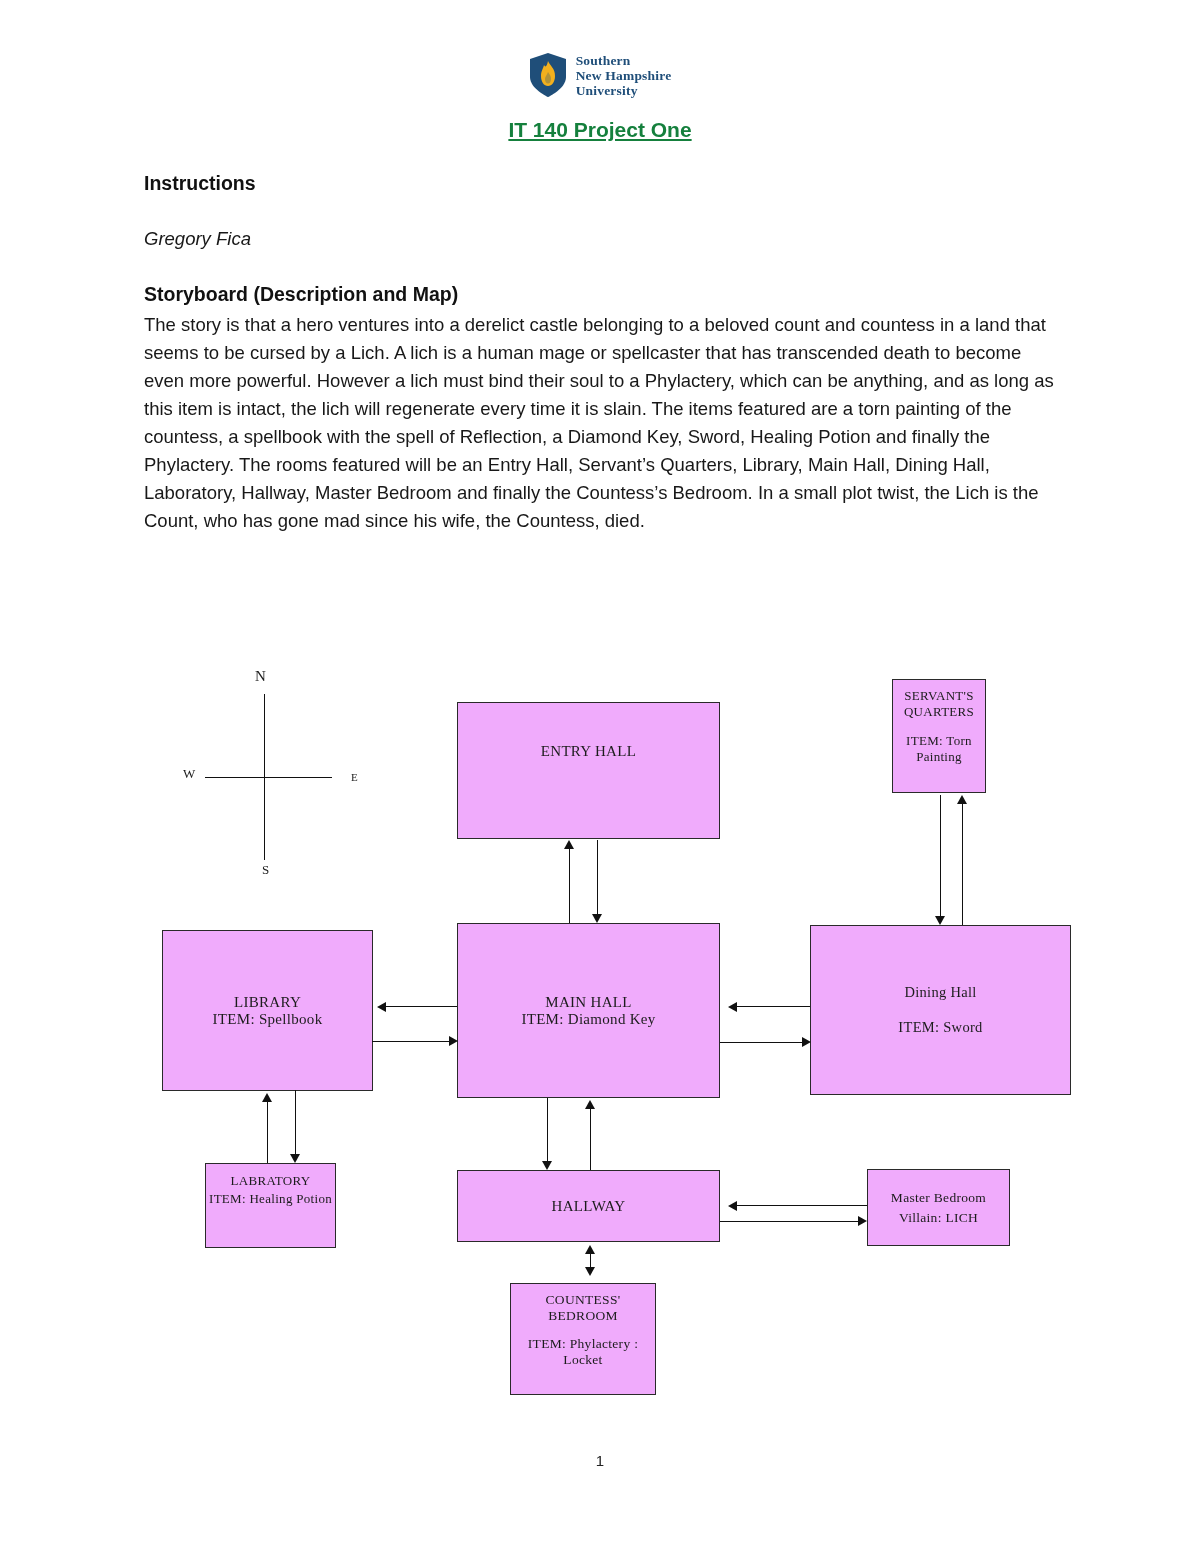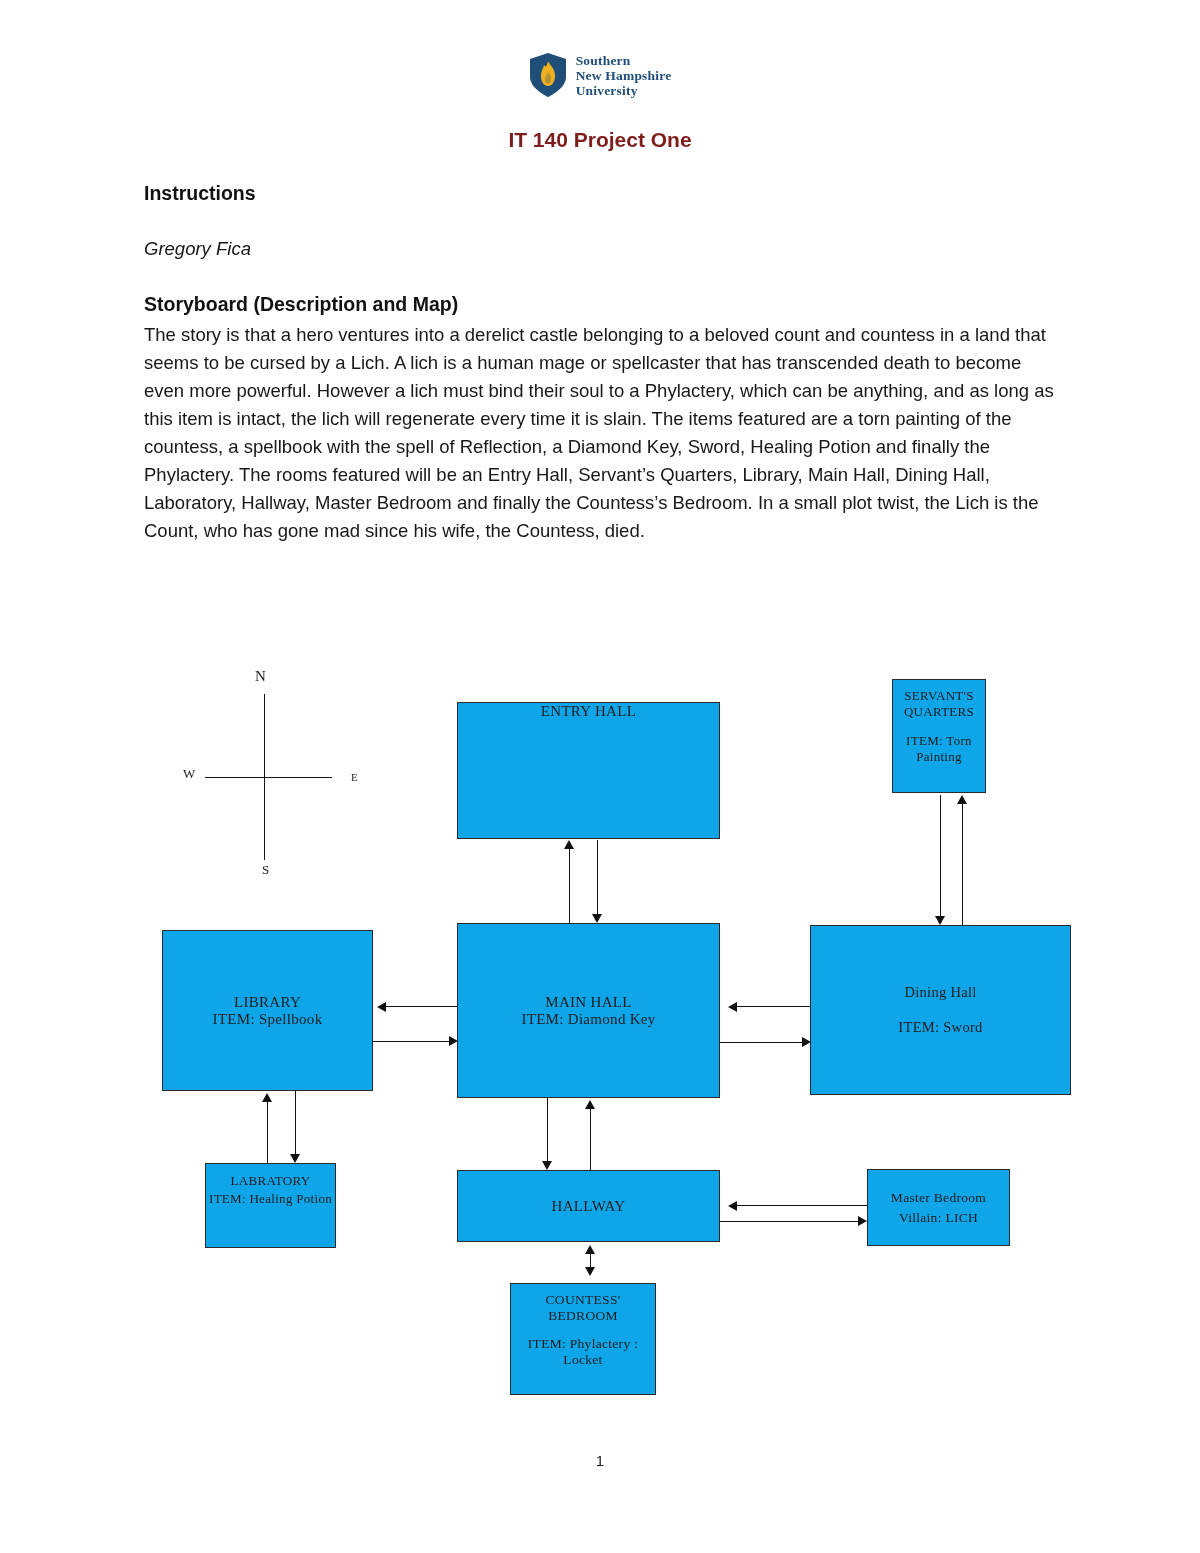--- a/index.html
+++ b/index.html
@@ -13,30 +13,30 @@
     overflow: hidden;
   }
   
   .logo-row { display: flex; justify-content: center; align-items: center; gap: 9px; padding-top: 52px; }
   .logo-text {
     font-family: "Liberation Serif", "DejaVu Serif", serif;
     font-weight: bold; color: #1f4e79;
     font-size: 13.5px; line-height: 15px; letter-spacing: 0.2px;
   }
   
-  .title { text-align: center; font-size: 21px; font-weight: bold; margin: 30px 0 0; color: #7f1d1d; }
+  .title { text-align: center; font-size: 21px; font-weight: bold; margin: 20px 0 0; color: #15803d; text-decoration: underline; }
   .content { padding: 0 144px; }
   .heading { font-size: 19.5px; font-weight: bold; margin: 30px 0 0; color: #111; }
   .body-text { font-size: 18.5px; line-height: 28px; margin: 5px 0 0; }
   .author { font-size: 18.5px; line-height: 28px; margin: 30px 0 0; font-style: italic; }
   
   .diagram { position: absolute; left: 0; top: 0; width: 1200px; height: 1553px; }
   .room {
     position: absolute; box-sizing: border-box;
-    border: 1px solid #2a2a2a; background: #0ea5e9;
+    border: 1px solid #2a2a2a; background: #f0abfc;
     font-family: "Liberation Serif", "DejaVu Serif", serif;
     color: #1c1c1c; text-align: center; letter-spacing: 0.3px;
   }
   .v-center { display: flex; flex-direction: column; justify-content: center; }
   .room-name, .room-item { display: block; }
   .compass-label {
     position: absolute; font-family: "Liberation Serif", "DejaVu Serif", serif;
     color: #1c1c1c;
   }
   .ln { position: absolute; background: #111; }
@@ -80,21 +80,21 @@
 
   <div class="diagram">
 
     <div class="compass-label" style="left:255px; top:668px; font-size:15px;">N</div>
     <div class="ln" style="left:264px; top:694px; width:1px; height:166px;"></div>
     <div class="ln" style="left:205px; top:777px; width:127px; height:1px;"></div>
     <div class="compass-label" style="left:183px; top:766px; font-size:13px;">W</div>
     <div class="compass-label" style="left:351px; top:771px; font-size:11px;">E</div>
     <div class="compass-label" style="left:262px; top:862px; font-size:13px;">S</div>
 
-    <div class="room" style="left:457px; top:702px; width:263px; height:137px; font-size:15px; ">
+    <div class="room" style="left:457px; top:702px; width:263px; height:137px; font-size:15px; padding-top:40px;">
       <span class="room-name">ENTRY HALL</span>
     </div>
 
     <div class="room" style="left:892px; top:679px; width:94px; height:114px; font-size:13px; padding-top:8px;">
       <span class="room-name">SERVANT'S QUARTERS</span>
       <span class="room-item" style="margin-top:13px;">ITEM: Torn Painting</span>
     </div>
 
     <div class="room v-center" style="left:162px; top:930px; width:211px; height:161px; font-size:15px;">
       <span class="room-name">LIBRARY</span>

